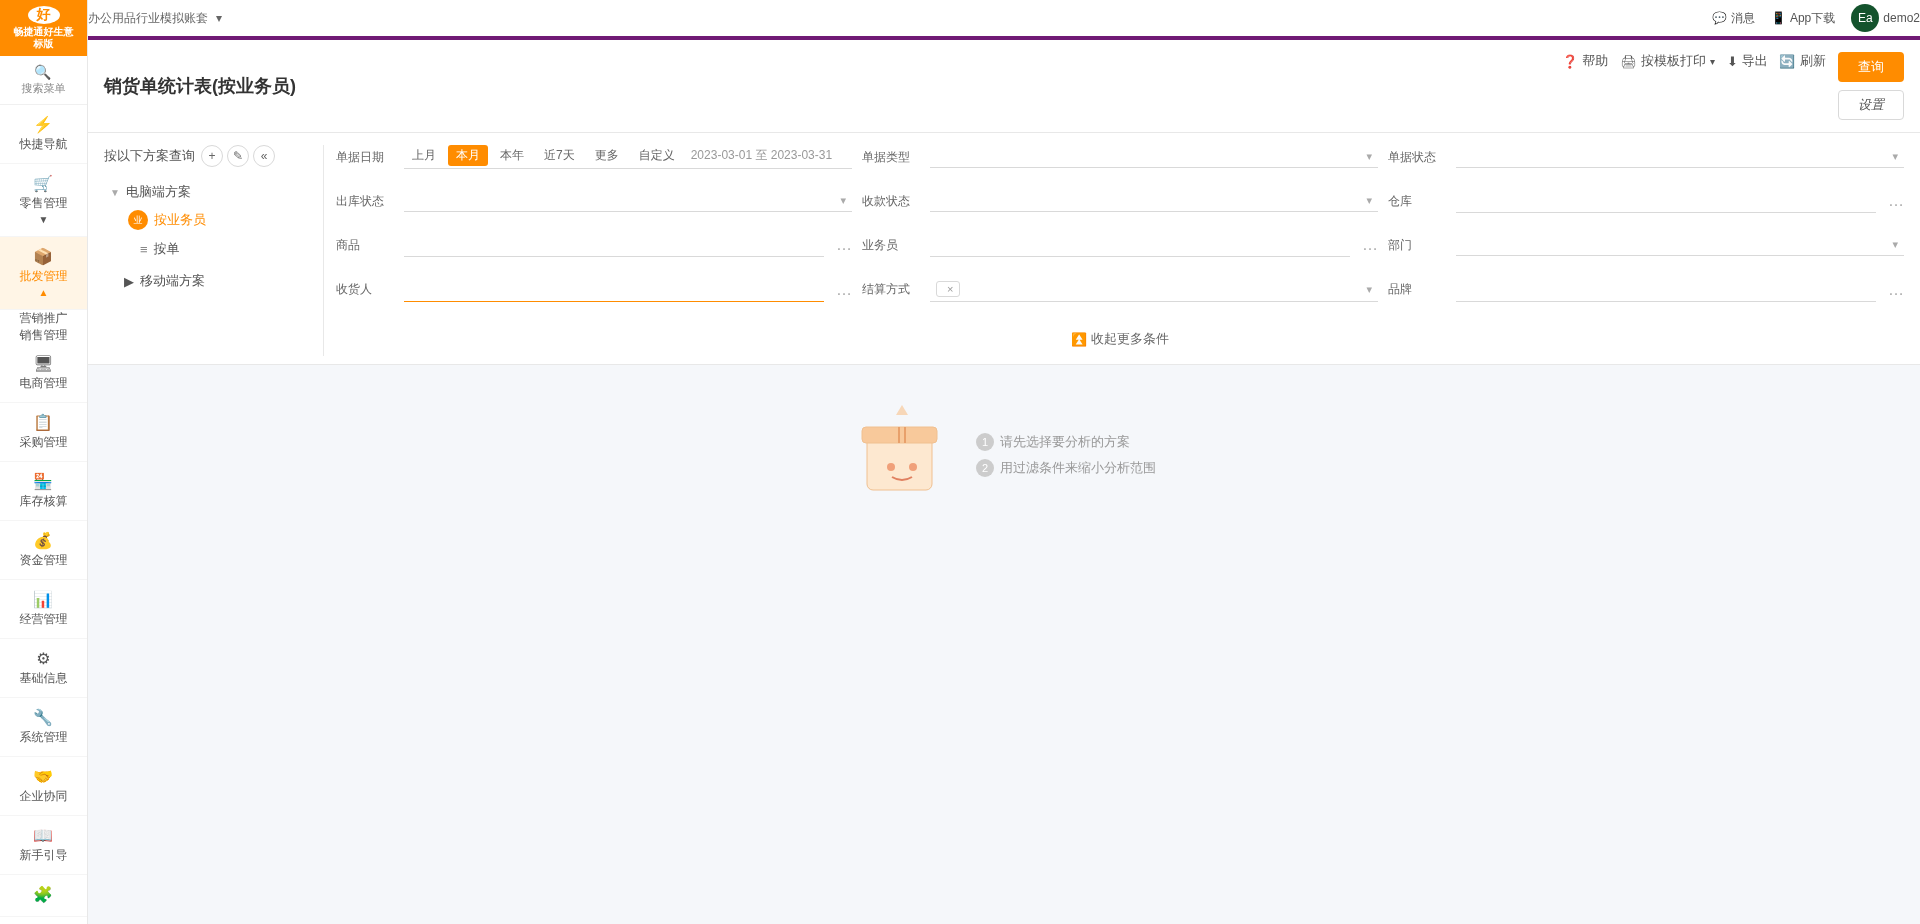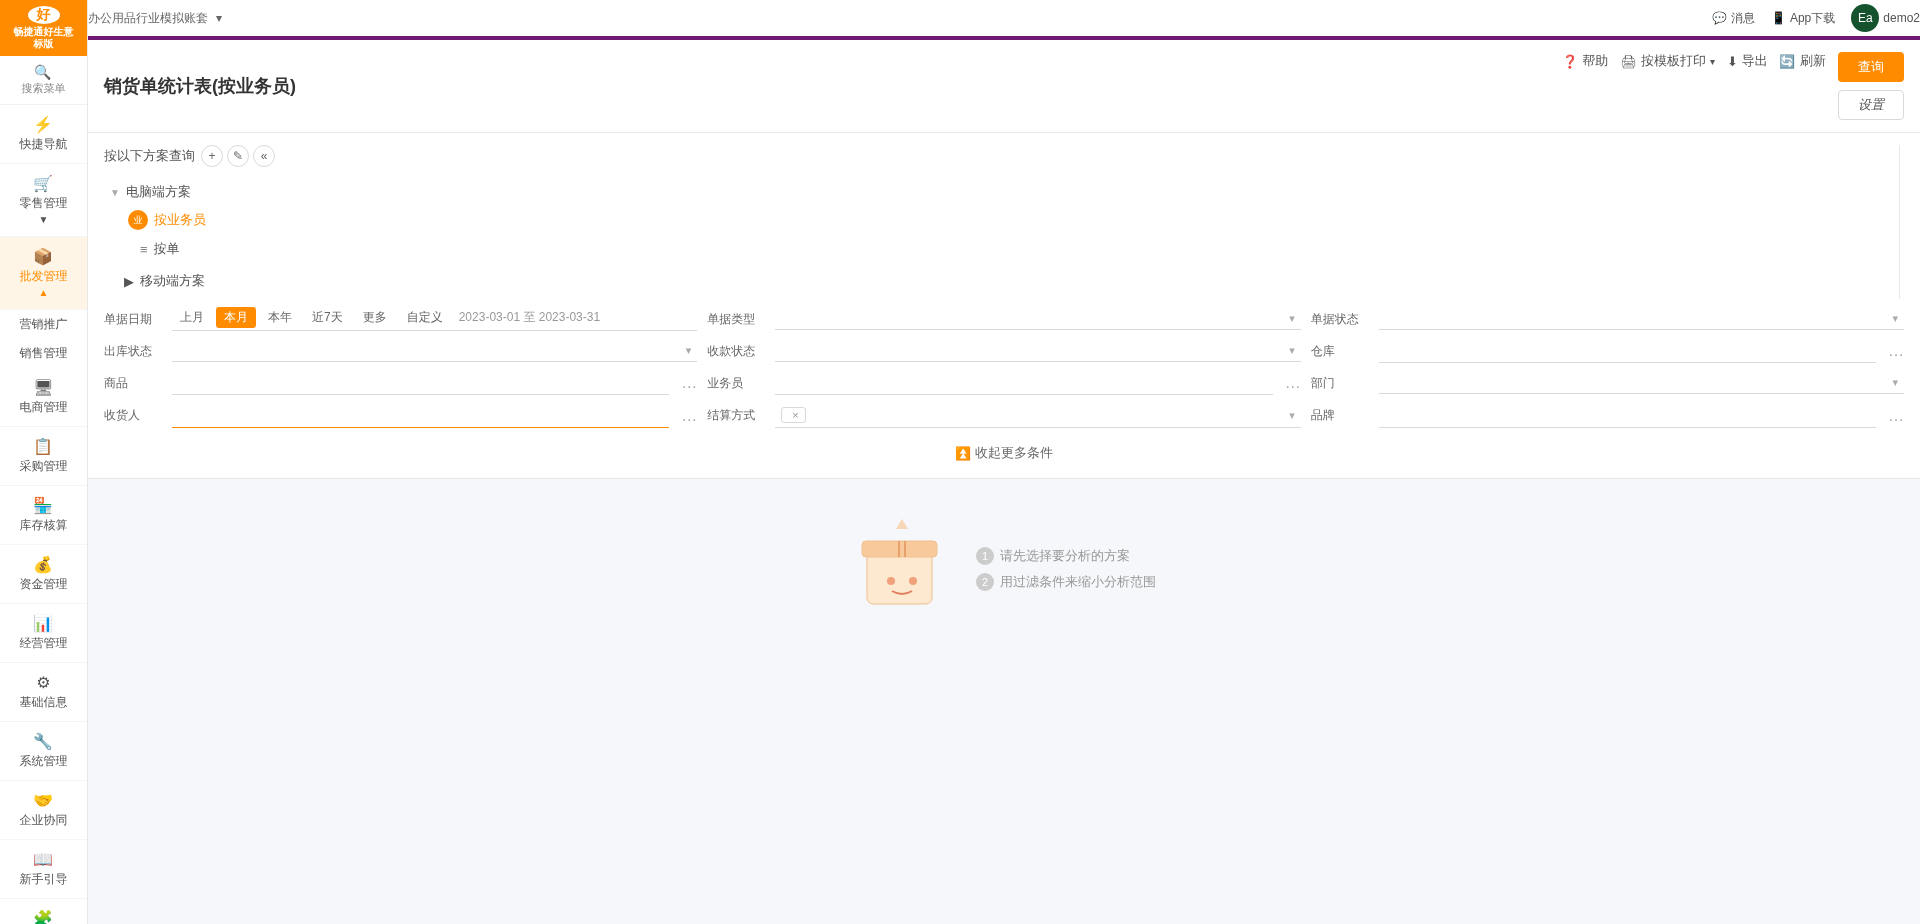--- a/index.html
+++ b/index.html
@@ -10,21 +10,21 @@
     .sidebar-logo { width: 100%; padding: 8px 6px; background: #ff8c00; display: flex; flex-direction: column; align-items: center; justify-content: center; color: #fff; font-size: 11px; height: 56px; }
     .sidebar-logo .logo-icon { width: 32px; height: 32px; background: #fff; border-radius: 50%; display: flex; align-items: center; justify-content: center; margin-bottom: 2px; }
     .sidebar-logo .logo-icon span { color: #ff8c00; font-size: 14px; font-weight: bold; }
     .sidebar-logo .logo-text { font-size: 10px; color: #fff; text-align: center; line-height: 1.2; font-weight: bold; }
     .sidebar-search { width: 100%; padding: 8px 0; text-align: center; border-bottom: 1px solid #f0f0f0; }
     .sidebar-search span { font-size: 12px; color: #666; font-family: Liberation Serif, serif; }
     .sidebar-nav-item { width: 100%; padding: 10px 4px; text-align: center; cursor: pointer; color: #555; font-size: 12px; border-bottom: 1px solid #f5f5f5; }
     .sidebar-nav-item.active { color: #ff8c00; background: #fff5e6; }
     .sidebar-nav-item .nav-icon { font-size: 16px; margin-bottom: 2px; }
     .sidebar-subnav { width: 100%; background: #fff; }
-    .sidebar-subnav-item { padding: 6px 4px; text-align: center; font-size: 12px; color: #555; cursor: pointer; }
+    .sidebar-subnav-item { padding: 0 4px; text-align: center; font-size: 12px; color: #555; cursor: pointer; }
 
     
     .main { flex: 1; display: flex; flex-direction: column; overflow: hidden; }
 
     
     .topbar { height: 40px; background: #fff; border-bottom: 4px solid #701a75; display: flex; align-items: center; justify-content: space-between; padding: 0 0; }
     .topbar-left { display: flex; align-items: center; gap: 8px; font-size: 12px; color: #666; }
     .topbar-right { display: flex; align-items: center; gap: 16px; font-size: 12px; color: #555; }
     .topbar-right-item { display: flex; align-items: center; gap: 4px; cursor: pointer; }
     .user-avatar { width: 28px; height: 28px; border-radius: 50%; background: #14532d; display: flex; align-items: center; justify-content: center; color: #fff; font-size: 12px; overflow: hidden; }
@@ -44,39 +44,39 @@
 
     
     .page-header { background: #fff; padding: 12px 16px; display: flex; align-items: center; justify-content: space-between; border-bottom: 1px solid #e8e8e8; }
     .page-title { font-size: 18px; font-weight: 600; color: #333; }
     .page-header-actions { display: flex; align-items: center; gap: 12px; font-size: 13px; color: #555; }
     .page-header-action { display: flex; align-items: center; gap: 4px; cursor: pointer; color: #555; }
     .btn-query { background: #ff8c00; color: #fff; border: none; padding: 6px 20px; border-radius: 4px; cursor: pointer; font-size: 13px; }
     .btn-settings { background: #fff; color: #555; border: 1px solid #d9d9d9; padding: 5px 16px; border-radius: 4px; cursor: pointer; font-size: 13px; margin-top: 4px; font-style: italic; }
 
     
-    .filter-panel { background: #fff; padding: 12px 16px 8px; border-bottom: 1px solid #e8e8e8; display: flex; gap: 8px; flex-direction: column; }
+    .filter-panel { background: #fff; padding: 12px 16px 8px; border-bottom: 1px solid #e8e8e8; display: flex; gap: 8px; }
     .filter-left { display: flex; flex-direction: column; gap: 0; border-right: 1px solid #e8e8e8; padding-right: 12px; margin-right: 4px; min-width: 220px; }
     .filter-scheme-header { display: flex; align-items: center; gap: 6px; margin-bottom: 8px; font-size: 13px; color: #555; }
     .filter-scheme-header .scheme-actions { display: flex; align-items: center; gap: 4px; }
     .scheme-action-btn { width: 22px; height: 22px; border-radius: 50%; border: 1px solid #d9d9d9; display: flex; align-items: center; justify-content: center; cursor: pointer; font-size: 12px; color: #666; background: #fff; }
     .scheme-collapse-btn { width: 22px; height: 22px; border-radius: 50%; border: 1px solid #d9d9d9; display: flex; align-items: center; justify-content: center; cursor: pointer; font-size: 12px; color: #666; background: #fff; }
     .scheme-tree { margin-top: 4px; }
     .scheme-group { margin-bottom: 4px; }
     .scheme-group-header { display: flex; align-items: center; gap: 6px; padding: 4px 6px; font-size: 13px; color: #555; cursor: pointer; }
     .scheme-group-header .tree-arrow { font-size: 10px; color: #aaa; }
     .scheme-item { display: flex; align-items: center; gap: 6px; padding: 5px 6px 5px 24px; font-size: 13px; color: #555; cursor: pointer; border-radius: 4px; }
     .scheme-item.active { color: #ff8c00; }
     .scheme-item .item-icon { width: 20px; height: 20px; border-radius: 50%; background: #ff8c00; display: flex; align-items: center; justify-content: center; color: #fff; font-size: 10px; }
     .scheme-sub-item { display: flex; align-items: center; gap: 6px; padding: 5px 6px 5px 36px; font-size: 13px; color: #555; cursor: pointer; border-radius: 4px; }
     .sub-scheme-group { margin-bottom: 4px; }
     .sub-scheme-group-header { display: flex; align-items: center; gap: 6px; padding: 5px 6px 5px 20px; font-size: 13px; color: #555; cursor: pointer; }
 
     
-    .filter-right { flex: 1; display: flex; flex-direction: column; gap: 8px; }
+    .filter-right { flex: 1; display: flex; flex-direction: column; gap: 20px; }
     .filter-row { display: grid; grid-template-columns: repeat(3, 1fr); gap: 10px; align-items: center; }
     .filter-field { display: flex; align-items: center; gap: 8px; }
     .filter-label { font-size: 12px; color: #666; white-space: nowrap; min-width: 60px; }
     .filter-input { flex: 1; border: none; border-bottom: 1px solid #d9d9d9; outline: none; padding: 4px 6px; font-size: 13px; color: #333; background: transparent; }
     .filter-select { flex: 1; display: flex; align-items: center; justify-content: space-between; border: none; border-bottom: 1px solid #d9d9d9; padding: 4px 6px; cursor: pointer; font-size: 13px; color: #333; }
     .filter-select .dropdown-arrow { color: #aaa; font-size: 11px; }
     .filter-dots { color: #aaa; font-size: 16px; cursor: pointer; margin-left: 4px; }
 
     
     .date-filter { display: flex; align-items: center; gap: 4px; flex: 1; border-bottom: 1px solid #d9d9d9; padding-bottom: 2px; }

